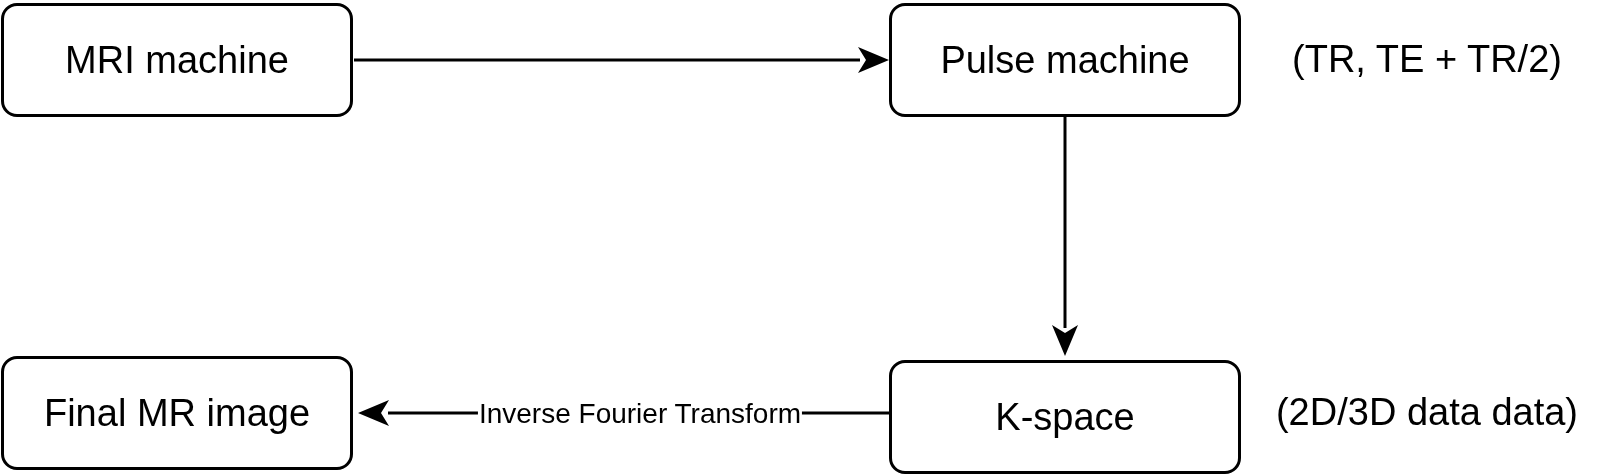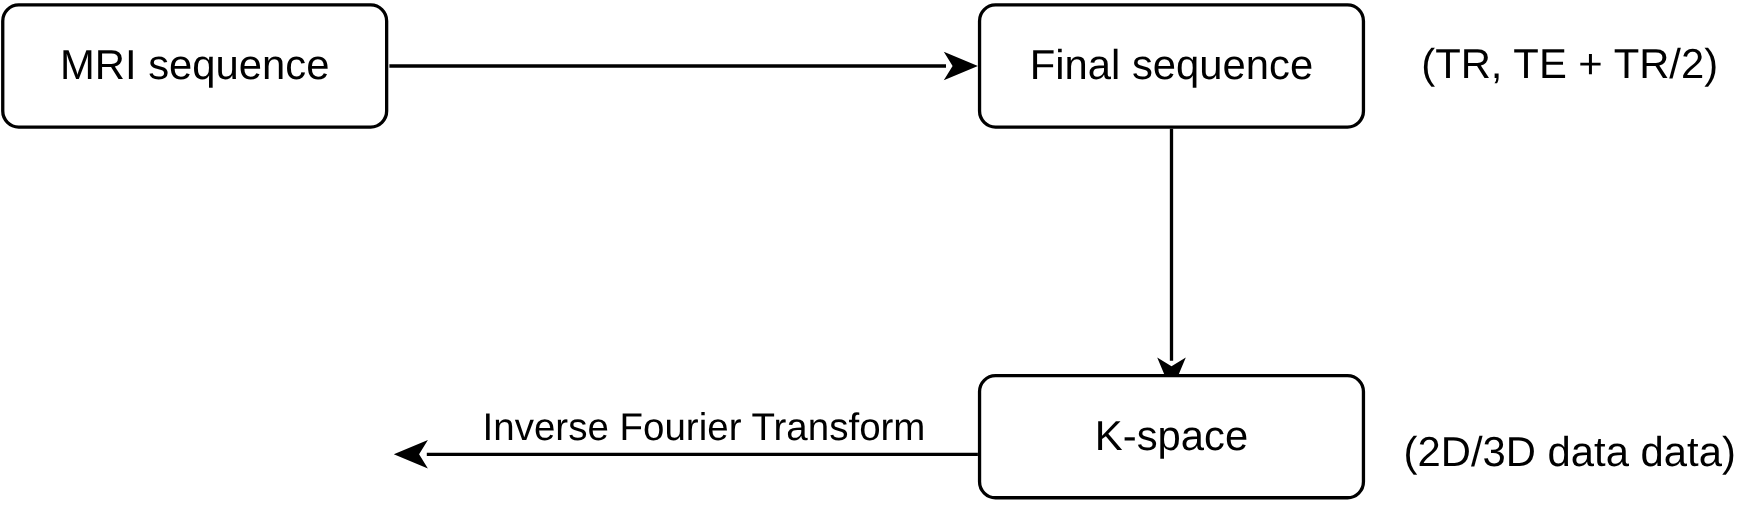--- a/index.html
+++ b/index.html
@@ -34,21 +34,21 @@
     display: flex;
     align-items: center;
     justify-content: center;
     font-size: 38px;
     white-space: nowrap;
     z-index: 1;
     box-sizing: border-box;
   }
   .node-mri      { left: 1px;   top: 3px;   }
   .node-pulse    { left: 889px; top: 3px;   }
-  .node-kspace   { left: 889px; top: 340px; }
+  .node-kspace   { left: 889px; top: 360px; }
   .node-final    { left: 1px;   top: 356px; }
 
   .annotation {
     position: absolute;
     left: 1254px;
     width: 346px;
     height: 114px;
     display: flex;
     flex-direction: row;
     align-items: center;
@@ -58,24 +58,24 @@
     line-height: 1.08;
     white-space: nowrap;
     z-index: 1;
   }
   .annotation-pulse  { top: 3px; }
   .annotation-kspace { top: 356px; }
 
   .edge-label {
     position: absolute;
     left: 640px;
-    top: 389px;
+    top: 414px;
     transform: translate(-50%, -50%);
     background: #ffffff;
-    font-size: 35px;
+    font-size: 28px;
     white-space: nowrap;
     padding: 0 1px;
     z-index: 1;
   }
 </style>
 </head>
 <body>
 
 <div class="canvas">
 
@@ -91,31 +91,34 @@
       <polygon points="1065,356 1052,325 1065,333 1078,325" fill="#000000"></polygon>
     </g>
 
     <g>
       <line x1="889" y1="413" x2="388" y2="413" stroke="#000000" stroke-width="3"></line>
       <polygon points="358,413 389,400 381,413 389,426" fill="#000000"></polygon>
     </g>
   </svg>
 
   <div class="node node-mri">
-    <span>MRI sequence</span>
+    <span>MRI machine</span>
   </div>
 
   <div class="node node-pulse">
-    <span>Final sequence</span>
+    <span>Pulse machine</span>
   </div>
 
   <div class="node node-kspace">
     <span>K-space</span>
   </div>
 
+  <div class="node node-final">
+    <span>Final MR image</span>
+  </div>
 
   <div class="annotation annotation-pulse">
     <div>(TR, TE + TR/2)</div>
   </div>
 
   <div class="annotation annotation-kspace">
     <div>(2D/3D data data)</div>
   </div>
 
   <div class="edge-label">Inverse Fourier Transform</div>

